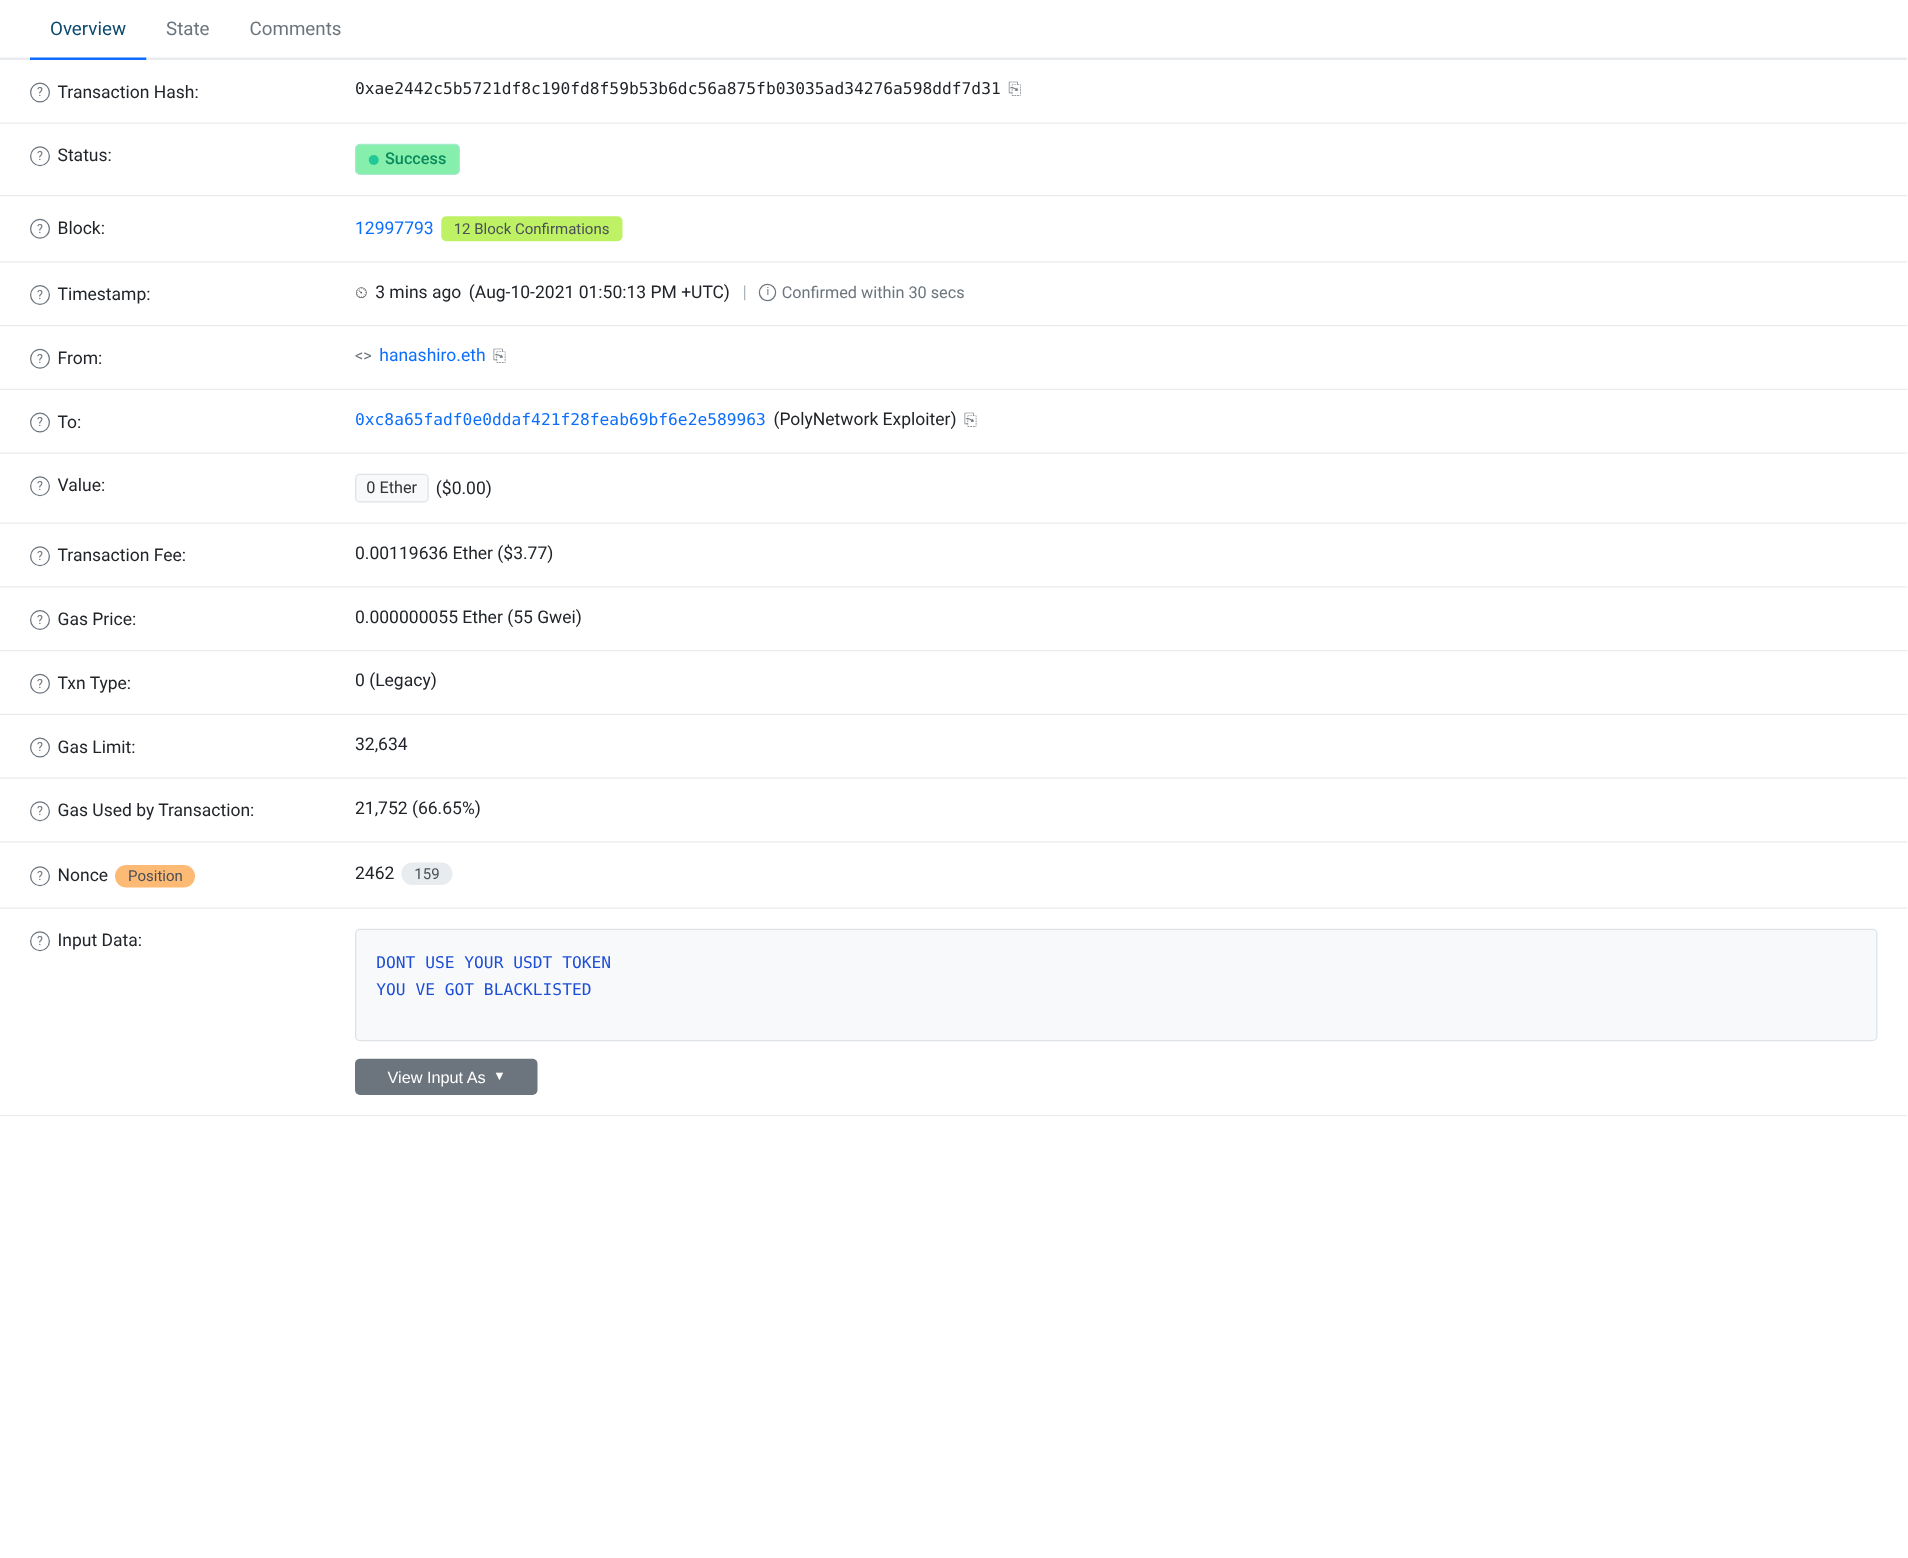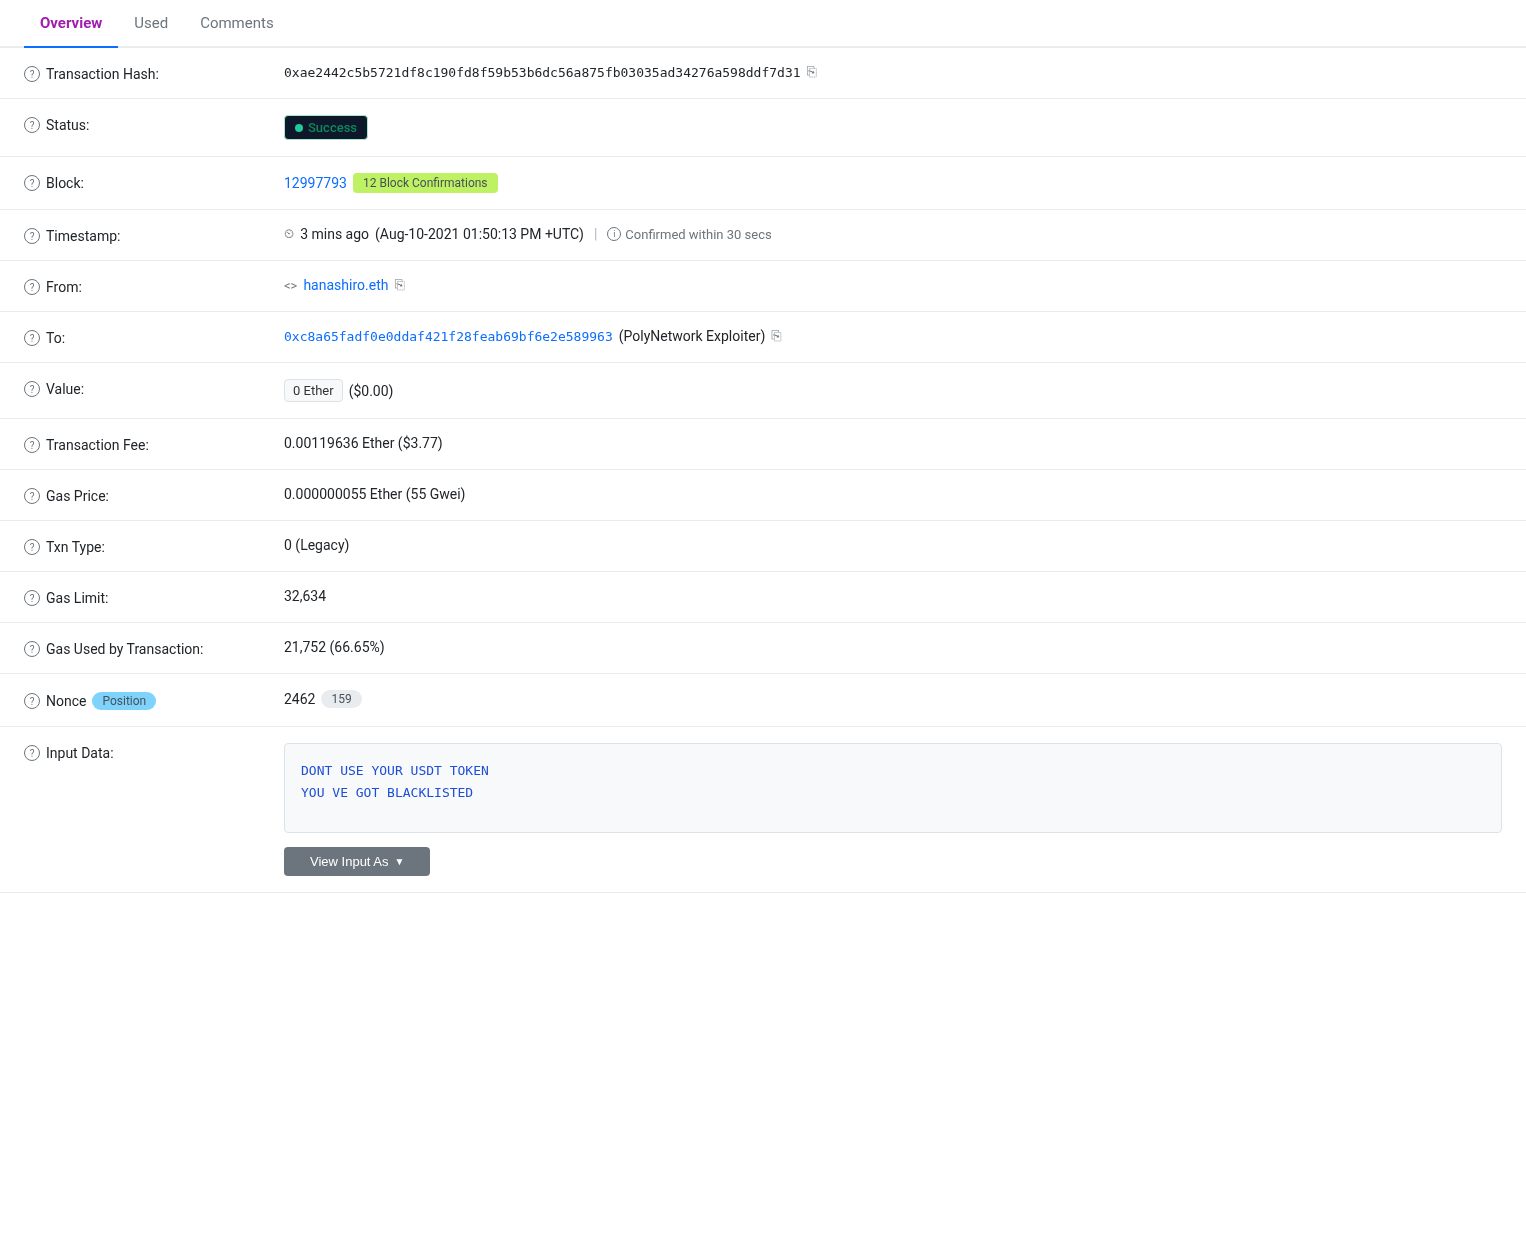--- a/index.html
+++ b/index.html
@@ -20,23 +20,23 @@
     .tab {
       padding: 14px 16px;
       cursor: pointer;
       font-size: 15px;
       color: #6c757d;
       border-bottom: 2px solid transparent;
       margin-bottom: -2px;
       text-decoration: none;
     }
     .tab.active {
-      color: #a21caf;
+      color: #0c4a6e;
       border-bottom-color: #0d6efd;
-      font-weight: 700;
+      font-weight: 400;
     }
 
     
     .detail-table {
       width: 100%;
     }
     .detail-row {
       display: flex;
       align-items: flex-start;
       border-bottom: 1px solid #e9ecef;
@@ -72,21 +72,21 @@
       font-size: 10px;
       cursor: pointer;
       flex-shrink: 0;
     }
 
     
     .badge-success {
       display: inline-flex;
       align-items: center;
       gap: 5px;
-      background: #0f172a;
+      background: #86efac;
       color: #0a8a5c;
       border: 1px solid #a3e9cc;
       border-radius: 4px;
       padding: 4px 10px;
       font-size: 13px;
       font-weight: 500;
       text-align: right;
     }
     .badge-success-dot {
       width: 8px;
@@ -182,21 +182,21 @@
       border: none;
       border-radius: 4px;
       padding: 7px 26px;
       font-size: 13px;
       cursor: pointer;
       margin-top: 8px;
     }
 
     
     .badge-position {
-      background: #7dd3fc;
+      background: #fdba74;
       color: #495057;
       border-radius: 20px;
       padding: 2px 10px;
       font-size: 12px;
     }
     .badge-nonce {
       background: #e9ecef;
       color: #495057;
       border-radius: 20px;
       padding: 2px 10px;
@@ -212,21 +212,21 @@
     .input-data-col {
       flex-direction: column;
       align-items: flex-start;
     }
   </style>
 </head>
 <body>
 
 <nav class="tabs">
   <a class="tab active">Overview</a>
-  <a class="tab">Used</a>
+  <a class="tab">State</a>
   <a class="tab">Comments</a>
 </nav>
 
 <div class="detail-table">
 
   <div class="detail-row">
     <div class="detail-label">
       <span class="help-icon">?</span>
       <span>Transaction Hash:</span>
     </div>

